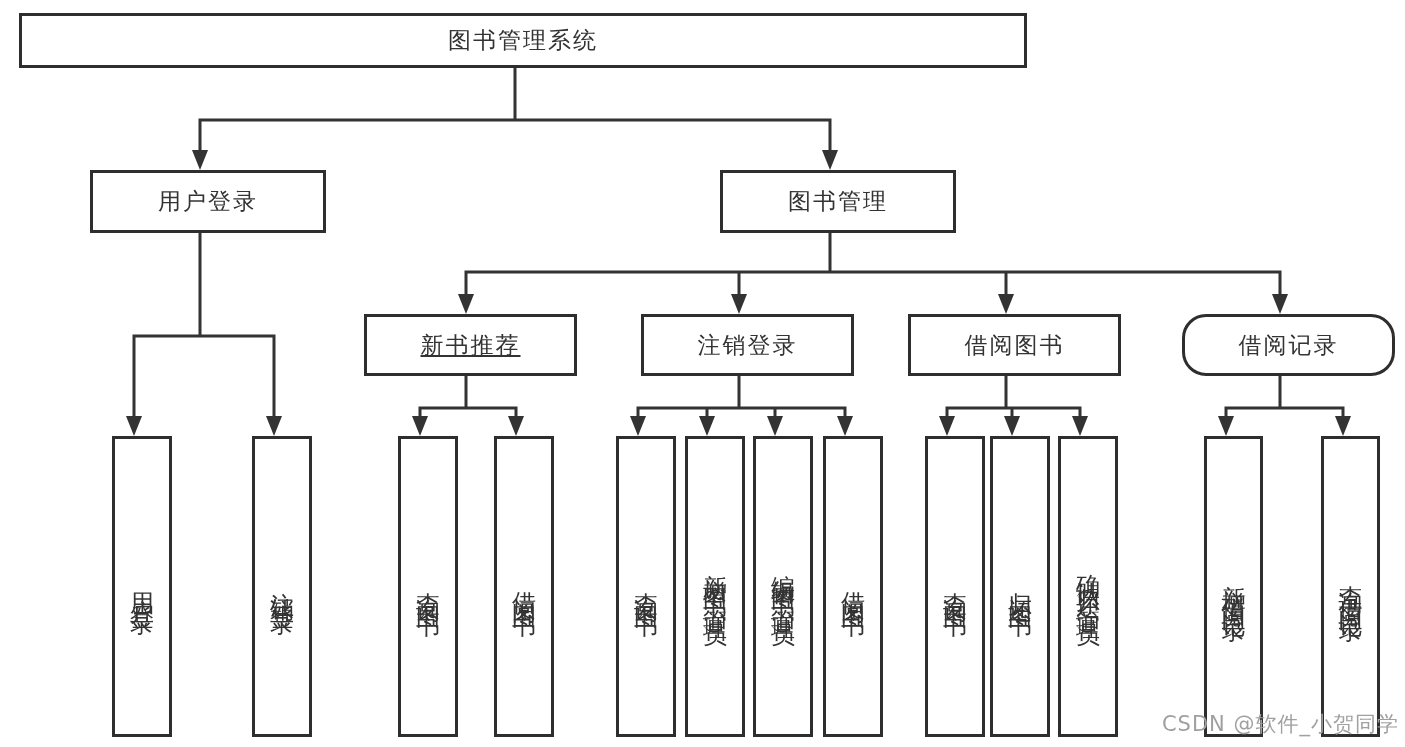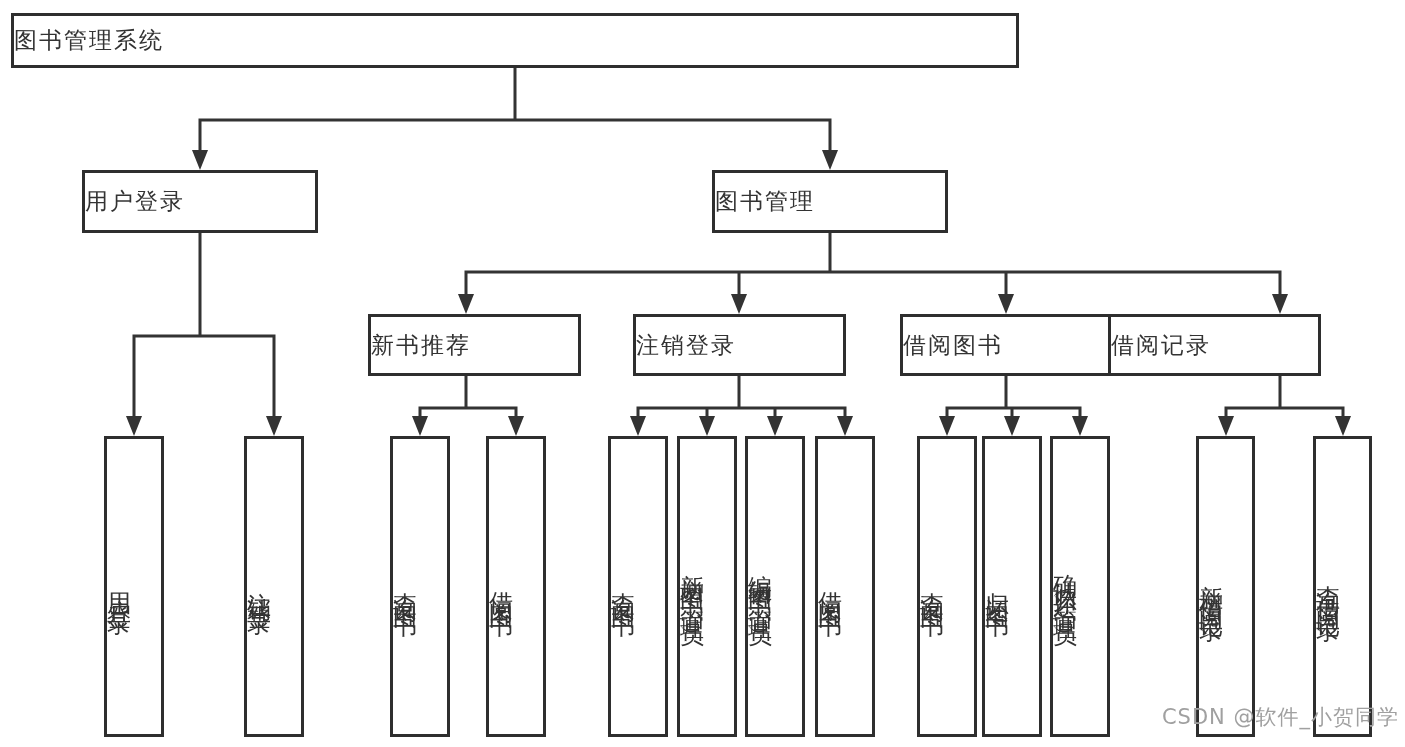--- a/index.html
+++ b/index.html
@@ -17,20 +17,22 @@
     left: 0; top: 0;
     width: 1405px; height: 747px;
   }
   .box {
     position: absolute;
     box-sizing: border-box;
     background: #ffffff;
     border: 3px solid #2e2e2e;
     display: flex;
     align-items: center;
+    justify-content: center;
+    margin-left: 8px;
   }
   .box .hlabel {
     font-size: 23px;
     letter-spacing: 2px;
     color: #333333;
     white-space: nowrap;
   }
   .root-box  { left: 11px;  top: 13px;  width: 1008px; height: 55px; }
   .l2-box    { top: 170px;  width: 236px; height: 63px; }
   .l3-box    { top: 314px;  width: 213px; height: 62px; }
@@ -39,21 +41,21 @@
     writing-mode: vertical-rl;
     text-orientation: mixed;
     font-size: 24px;
     letter-spacing: 7px;
     color: #333333;
     line-height: 1;
   }
   .watermark {
     position: absolute;
     right: 6px;
-    bottom: 16px;
+    bottom: 9px;
     font-size: 21px;
     color: #a0a0a0;
     letter-spacing: 1px;
     white-space: nowrap;
     margin-left: 32px;
   }
 </style>
 </head>
 <body>
 
@@ -110,30 +112,30 @@
     <span class="hlabel">图书管理系统</span>
   </div>
 
   <div class="box l2-box" style="left:82px;">
     <span class="hlabel">用户登录</span>
   </div>
   <div class="box l2-box" style="left:712px;">
     <span class="hlabel">图书管理</span>
   </div>
 
-  <div class="box l3-box" style="left:368px;">
+  <div class="box l3-box" style="left:356px;text-decoration:underline;">
     <span class="hlabel">新书推荐</span>
   </div>
   <div class="box l3-box" style="left:633px;">
     <span class="hlabel">注销登录</span>
   </div>
   <div class="box l3-box" style="left:900px;">
     <span class="hlabel">借阅图书</span>
   </div>
-  <div class="box l3-box" style="left:1108px;">
+  <div class="box l3-box" style="left:1174px;border-radius:24px;">
     <span class="hlabel">借阅记录</span>
   </div>
 
   <div class="box leaf-box" style="left:104px;">
     <span class="vtext">用户登录</span>
   </div>
   <div class="box leaf-box" style="left:244px;">
     <span class="vtext">注销登录</span>
   </div>
   <div class="box leaf-box" style="left:390px;">

